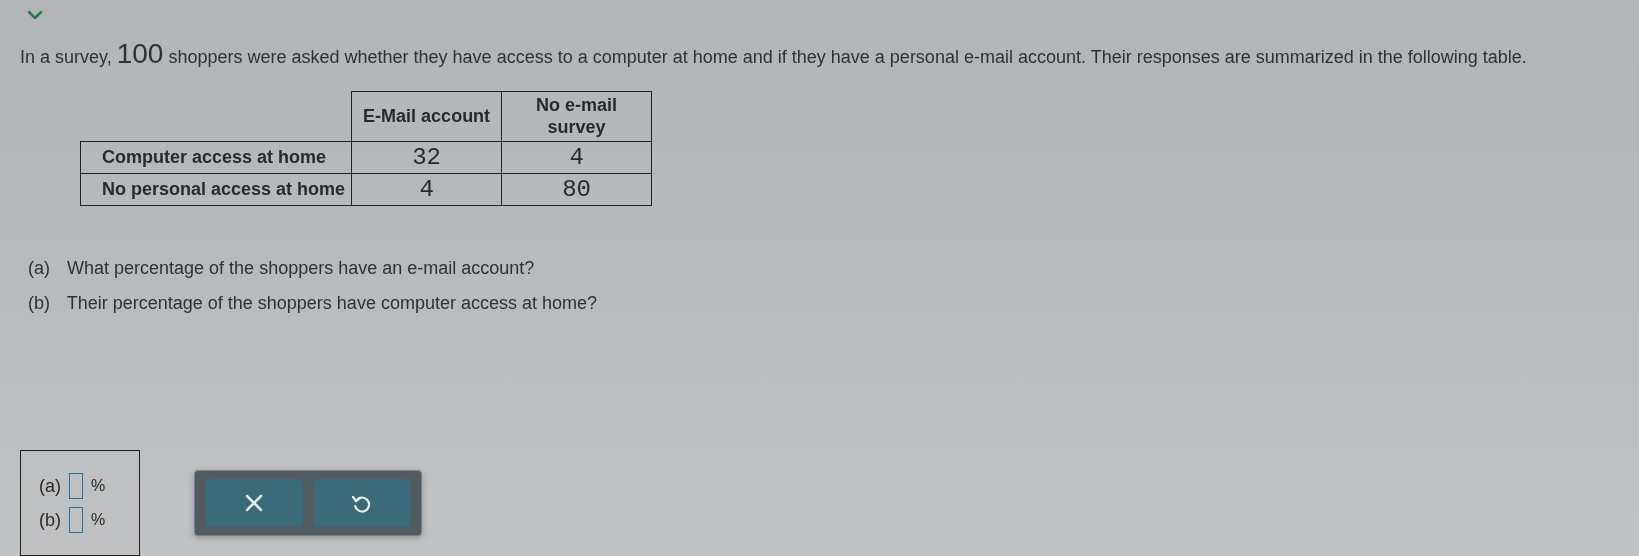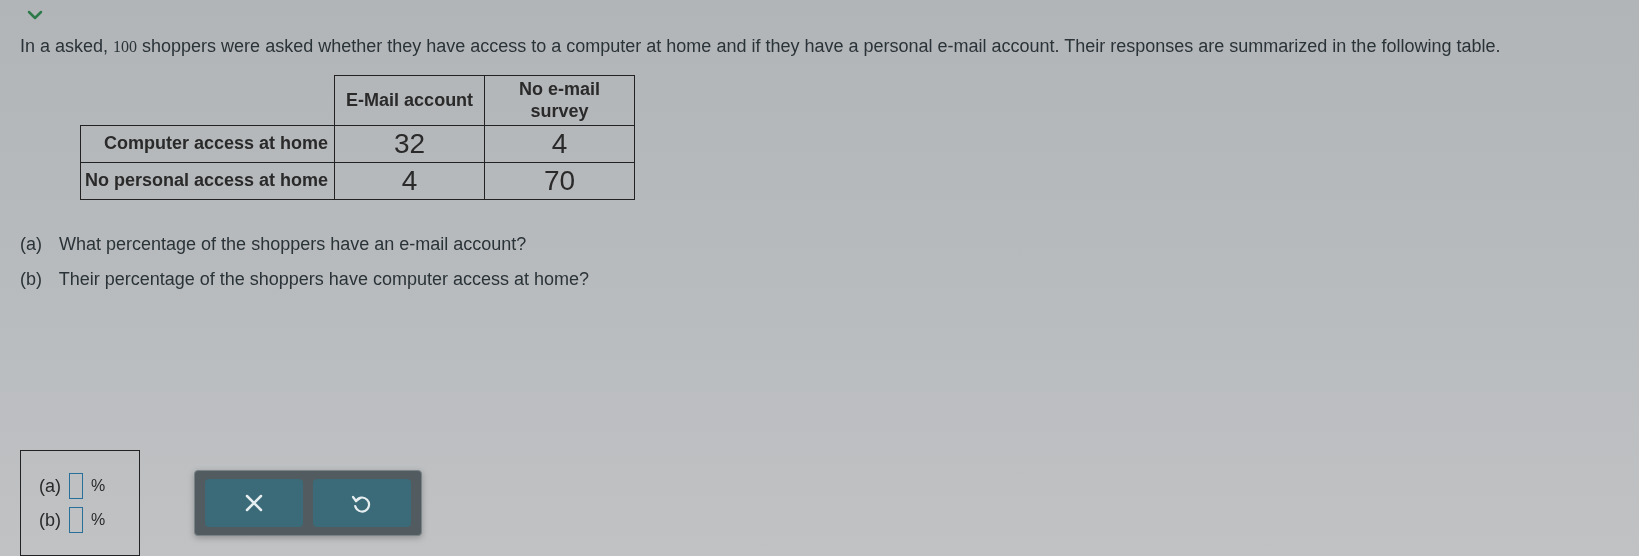--- a/index.html
+++ b/index.html
@@ -24,57 +24,57 @@
     margin-bottom: 6px;
     margin-left: 6px;
   }
   .chevron svg { display: block; }
   .problem-text {
     line-height: 1.6;
     margin-bottom: 14px;
     color: #2a3338;
   }
   .survey-count {
-    font-family: Liberation Serif, serif;
-    font-size: 16px;
+    font-family: Liberation Sans, sans-serif;
+    font-size: 28px;
   }
   .data-table {
     border-collapse: collapse;
     margin-left: 60px;
-    margin-bottom: 34px;
+    margin-bottom: 52px;
   }
   .data-table td {
     border: 1px solid #222;
     padding: 2px 10px;
     text-align: center;
     font-size: 18px;
     min-width: 150px;
     height: 30px;
     vertical-align: middle;
   }
   .data-table .row-header {
     font-weight: bold;
-    text-align: right;
-    padding-left: 4px;
+    text-align: left;
+    padding-left: 21px;
     padding-right: 6px;
   }
   .data-table .col-header {
     font-weight: bold;
     text-align: center;
     line-height: 1.25;
   }
   .data-table .no-border {
     border: none;
   }
   .data-table .num {
-    font-family: Liberation Sans, sans-serif;
-    font-size: 28px;
+    font-family: Liberation Mono, monospace;
+    font-size: 24px;
   }
   .question-line {
-    margin: 8px 0 14px 0;
+    margin: 8px 0 14px 8px;
     color: #2a3338;
   }
   .q-label {
     display: inline-block;
     width: 34px;
   }
   .answer-area {
     position: absolute;
     bottom: 0;
     left: 20px;
@@ -132,42 +132,42 @@
 </head>
 <body>
 
 <div class="chevron">
   <svg width="18" height="18" viewBox="0 0 18 18">
     <path d="M3 6 L9 12 L15 6" fill="none" stroke="#2c7a4a" stroke-width="2.5" stroke-linecap="round" stroke-linejoin="round"></path>
   </svg>
 </div>
 
 <p class="problem-text">
-  <span>In a asked, </span><span class="survey-count">100</span><span> shoppers were asked whether they have access to a computer at home and if they have a personal e-mail account. Their responses are summarized in the following table.</span>
+  <span>In a survey, </span><span class="survey-count">100</span><span> shoppers were asked whether they have access to a computer at home and if they have a personal e-mail account. Their responses are summarized in the following table.</span>
 </p>
 
 <table class="data-table">
   <tbody>
       <tr>
     <td class="no-border"></td>
     <td class="col-header">E-Mail account</td>
     <td class="col-header">
       <span>No e-mail</span><br>
       <span>survey</span>
     </td>
   </tr>
   <tr>
     <td class="row-header">Computer access at home</td>
     <td class="num">32</td>
     <td class="num">4</td>
   </tr>
   <tr>
     <td class="row-header">No personal access at home</td>
     <td class="num">4</td>
-    <td class="num">70</td>
+    <td class="num">80</td>
   </tr>
 </tbody>
   </table>
 
 <p class="question-line">
   <span class="q-label">(a)</span>
   <span>What percentage of the shoppers have an e-mail account?</span>
 </p>
 <p class="question-line">
   <span class="q-label">(b)</span>

